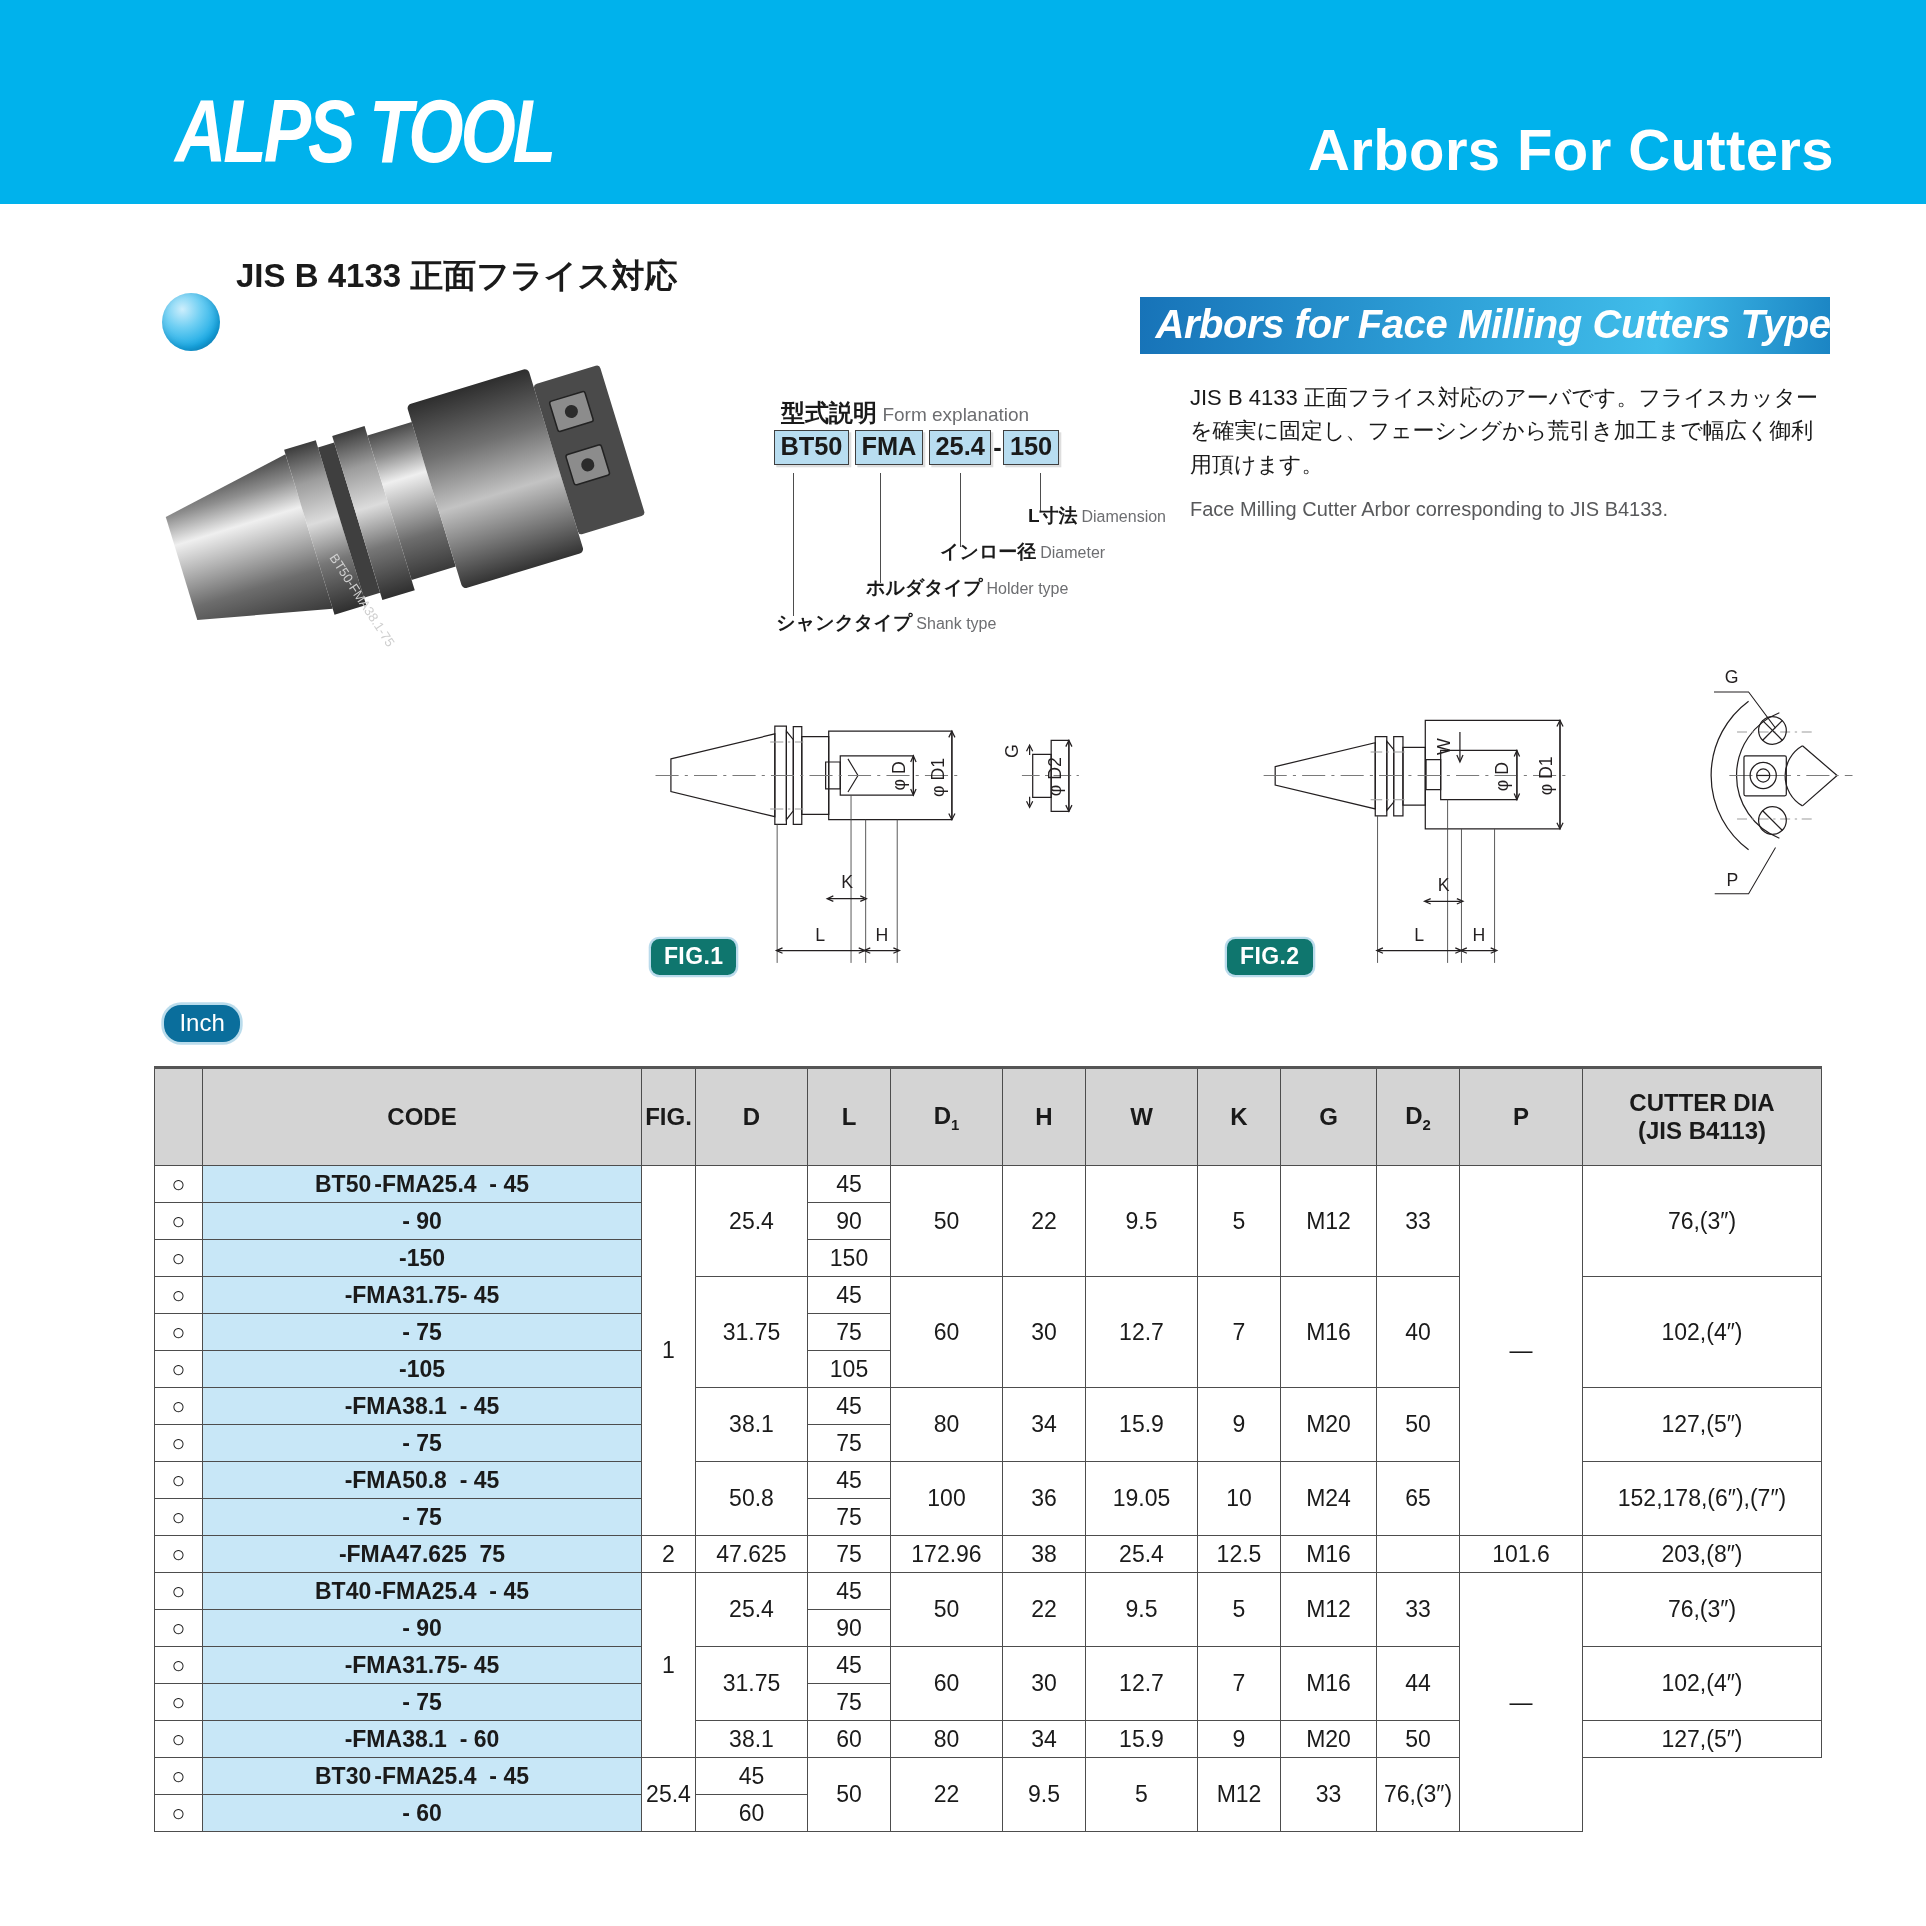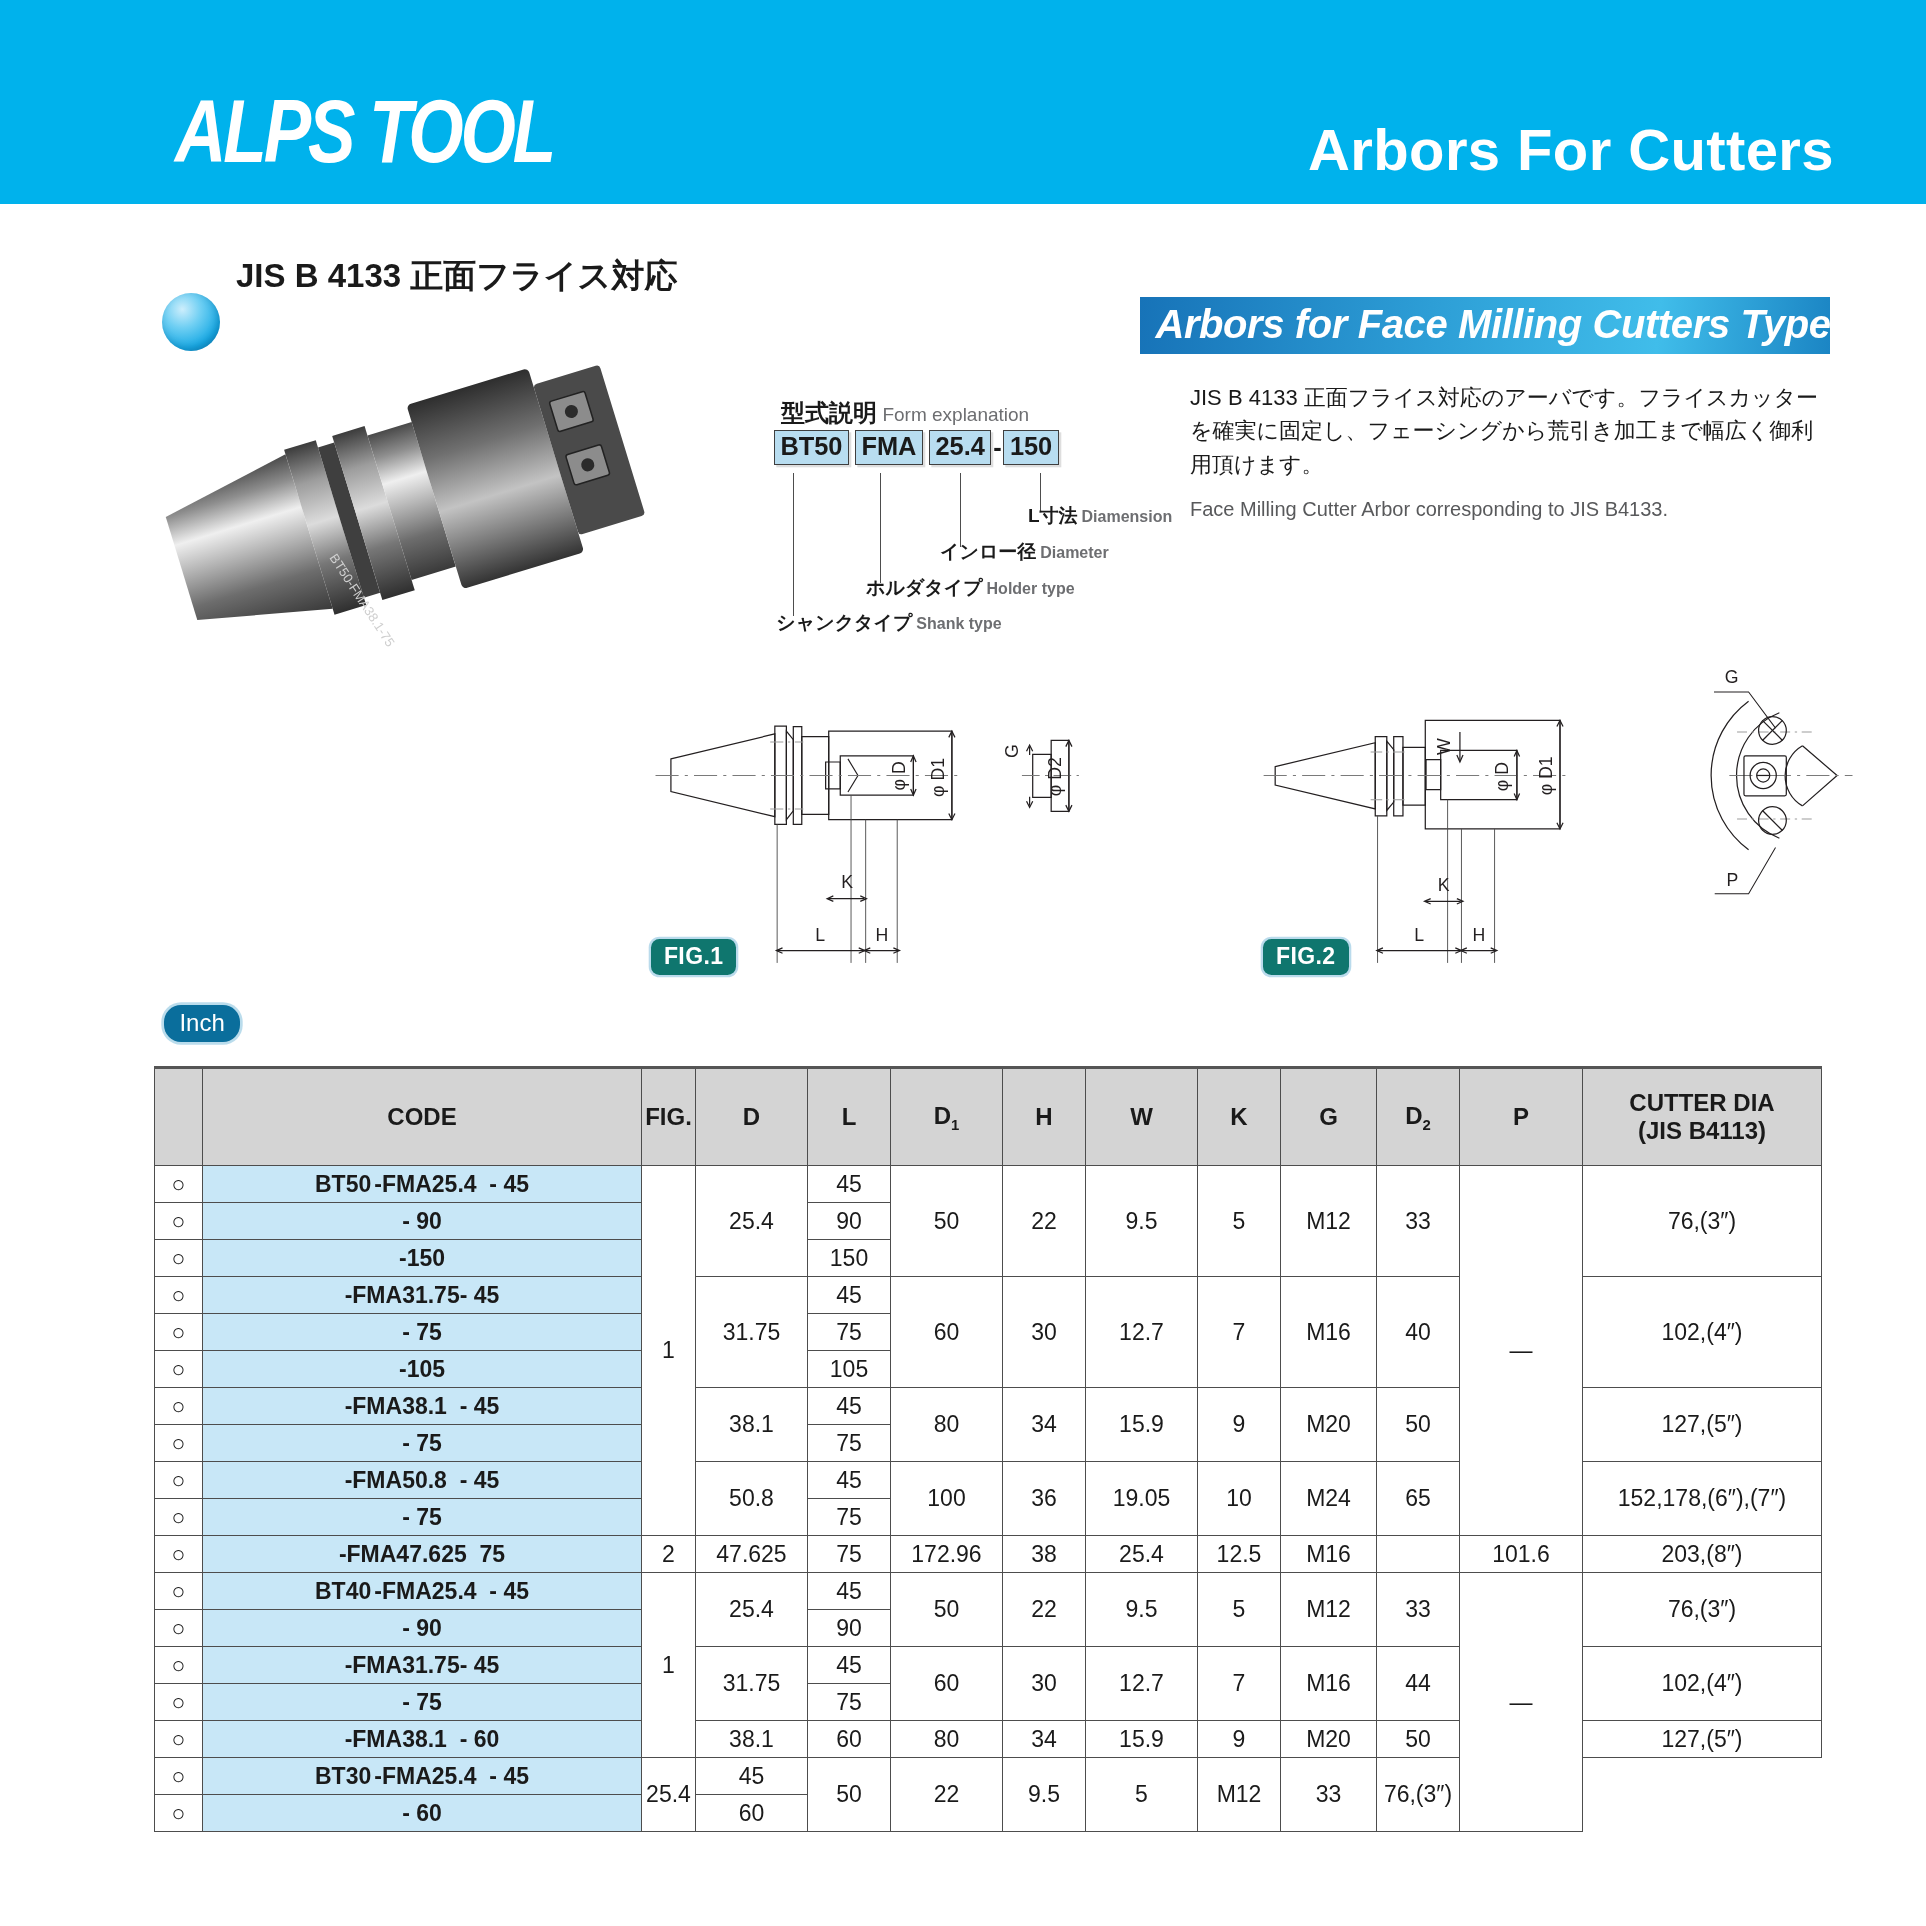--- a/index.html
+++ b/index.html
@@ -28,21 +28,21 @@
   .form-exp{position:absolute;left:774px;top:397px;width:443px;height:239px;}
   .form-exp .fe-title{position:absolute;left:7px;top:0px;font-size:24px;font-weight:bold;color:#1a1a1a;white-space:nowrap;}
   .form-exp .fe-title .en{font-size:19px;font-weight:normal;color:#6d6e71;margin-left:5.4px;}
   .code-boxes{position:absolute;left:0px;top:33px;display:flex;align-items:flex-start;}
   .cbox{background:#b8ddf0;border:1.5px solid #3f3f3f;box-shadow:2.3px 2.3px 0 rgba(0,0,0,.13);
     font-size:25.4px;font-weight:bold;color:#1a1a1a;padding:2.3px 5.4px 3.9px;text-align:center;line-height:1.05;}
   .cdash{font-size:25.4px;font-weight:bold;color:#1a1a1a;padding:3.1px 1.9px 0;}
   .cgap{width:6.2px;}
   .lead{position:absolute;background:#4d4d4d;width:1.2px;}
   .fe-lab{position:absolute;font-size:19px;font-weight:bold;color:#1a1a1a;white-space:nowrap;}
-  .fe-lab .en{font-size:16px;font-weight:bold;color:#6d6e71;margin-left:3.9px;}
+  .fe-lab .en{font-size:16px;font-weight:normal;color:#6d6e71;margin-left:3.9px;}
 
   
   .blue-band{position:absolute;left:1140px;top:297px;width:690px;height:57px;
     background:linear-gradient(95deg,#1773b8 0%,#2d9ed6 42%,#40bdea 75%,#1b85c4 100%);}
   .blue-band span{position:absolute;left:15.4px;top:5.4px;font-size:40px;font-weight:bold;font-style:italic;
     color:#fff;letter-spacing:-0.4px;white-space:nowrap;}
   .desc-jp{position:absolute;left:1190px;top:381px;width:639px;font-size:22px;line-height:1.52;color:#1a1a1a;}
   .desc-en{position:absolute;left:1190px;top:495px;width:655px;font-size:20px;line-height:1.45;color:#58595b;}
 
   
@@ -325,21 +325,21 @@
      <path d="M352 313 L384 313"></path>
 
      <path d="M240 96 L330 96 L400 190" stroke-width="2.6"></path>
      <text x="286" y="74" text-anchor="middle" stroke="none" fill="#231f20">G</text>
      <path d="M242 620 L330 620 L400 500" stroke-width="2.6"></path>
      <text x="288" y="600" text-anchor="middle" stroke="none" fill="#231f20">P</text>
    </g>
   </g>
 </svg>
   <div class="figtag" style="left:3.9px;top:284px;">FIG.1</div>
-  <div class="figtag" style="left:616px;top:284px;">FIG.2</div>
+  <div class="figtag" style="left:580px;top:284px;">FIG.2</div>
 </div>
 
 <div class="inch-badge">Inch</div>
 
 <div class="tbl-wrap">
 <table class="spec">
   <colgroup>
     <col style="width:48px">
         <col style="width:439px">
         <col style="width:54px">

